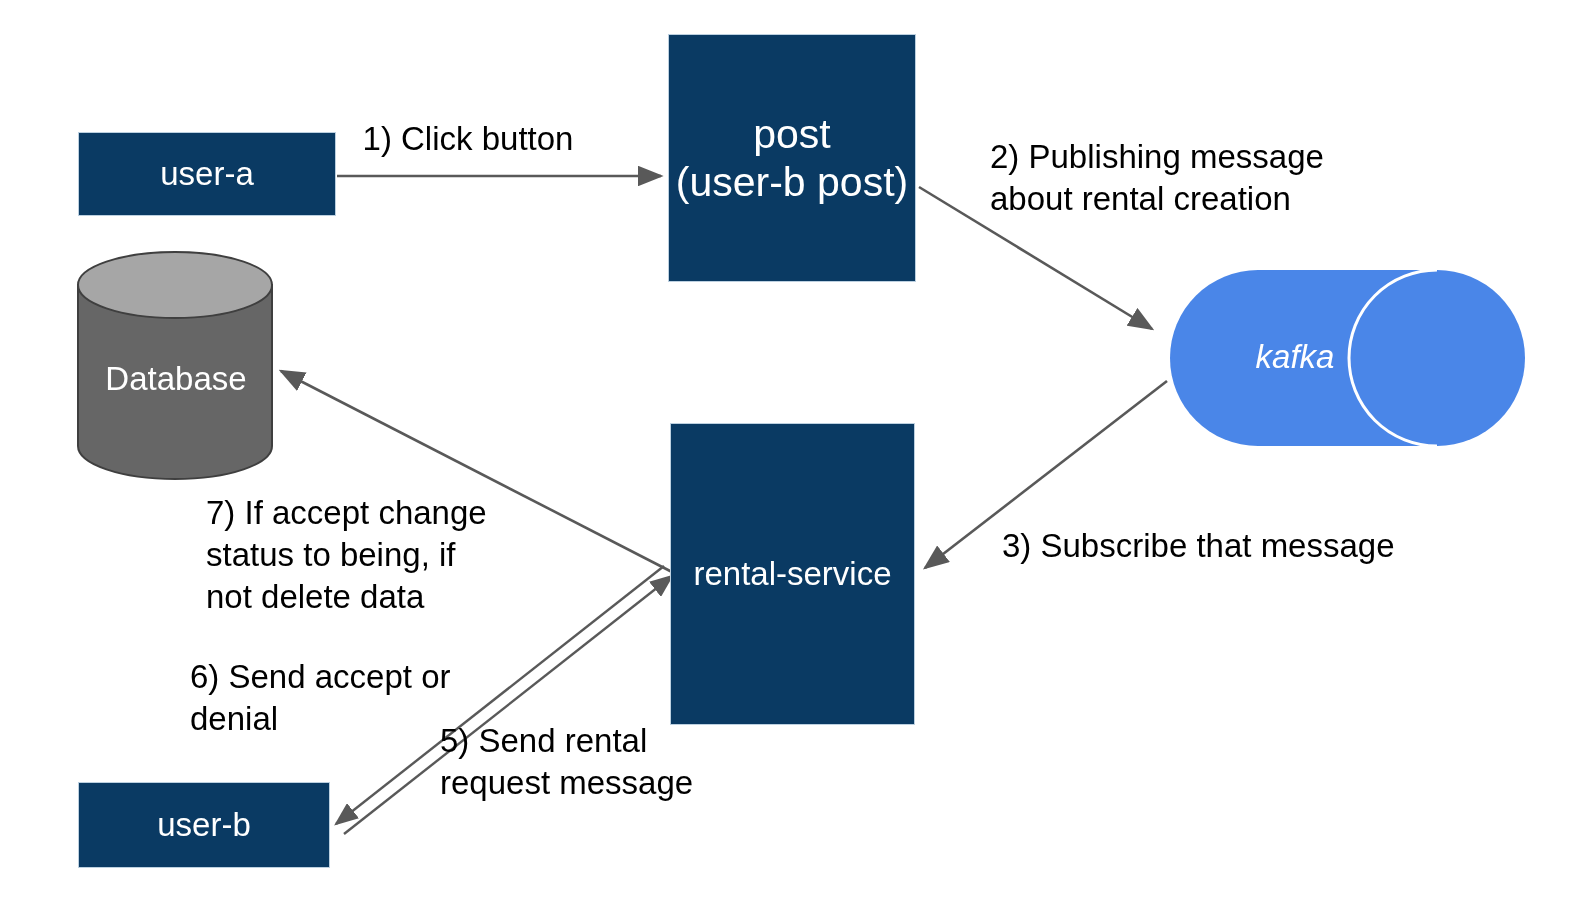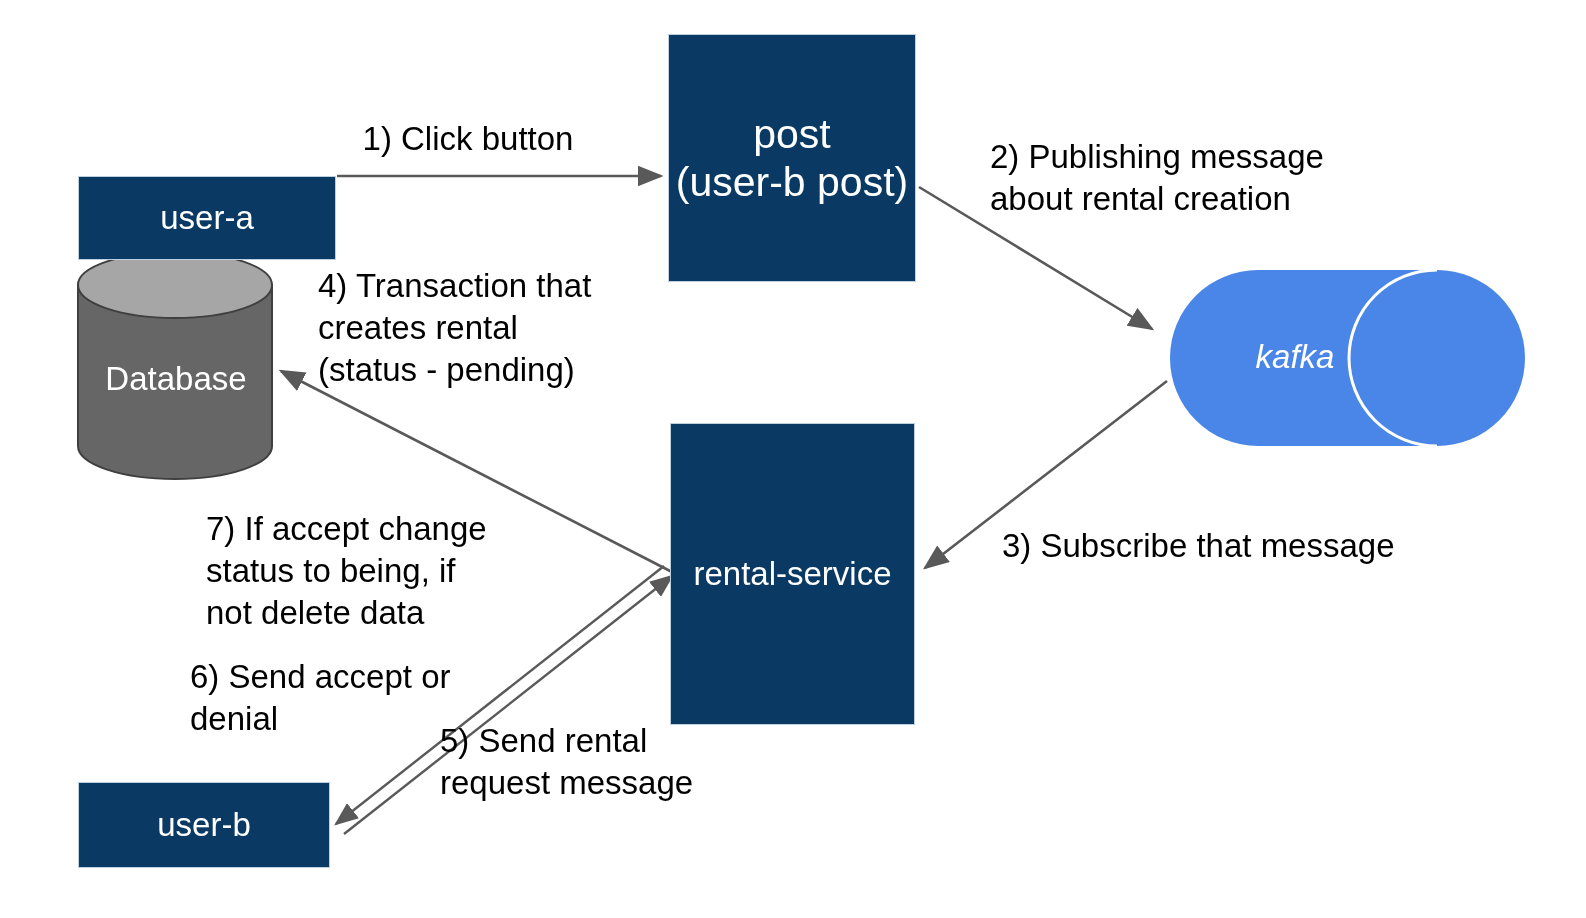--- a/index.html
+++ b/index.html
@@ -32,21 +32,21 @@
     border: 1px solid #bcd0e0;
     box-sizing: border-box;
     display: flex;
     align-items: center;
     justify-content: center;
     color: #ffffff;
     text-align: center;
     line-height: 1.18;
     white-space: pre-line;
   }
-  #node-user-a   { left: 78px;  top: 132px; width: 258px; height: 84px;  font-size: 33px; margin-top: 44px; }
+  #node-user-a   { left: 78px;  top: 132px; width: 258px; height: 84px;  font-size: 33px; }
   #node-post     { left: 668px; top: 34px;  width: 248px; height: 248px; font-size: 41px; }
   #node-rental   { left: 670px; top: 423px; width: 245px; height: 302px; font-size: 33px; }
   #node-user-b   { left: 78px;  top: 782px; width: 252px; height: 86px;  font-size: 33px; }
 
   .cyl-label {
     position: absolute;
     color: #ffffff;
     font-size: 33px;
     text-align: center;
     pointer-events: none;
@@ -60,21 +60,21 @@
     font-size: 33px;
     line-height: 1.27;
     white-space: pre-line;
   }
   #lbl-1 { left: 348px;  top: 118px; width: 240px; text-align: center; }
   #lbl-2 { left: 990px;  top: 136px; width: 400px; }
   #lbl-3 { left: 1002px; top: 525px; width: 470px; text-align: left; }
   #lbl-4 { left: 318px;  top: 265px; width: 318px; text-align: left; }
   #lbl-5 { left: 440px;  top: 720px; width: 300px; }
   #lbl-6 { left: 190px;  top: 656px; width: 322px; }
-  #lbl-7 { left: 206px;  top: 508px; width: 320px; text-align: left; }
+  #lbl-7 { left: 206px;  top: 492px; width: 320px; text-align: left; }
 </style>
 </head>
 <body>
 
 <div id="canvas">
 
   <svg class="layer" viewBox="0 0 1586 918">
     <defs>
       <marker id="arrowhead" markerWidth="10" markerHeight="8" refX="9" refY="4" orient="auto" markerUnits="strokeWidth">
         <path d="M0,0 L10,4 L0,8 z" fill="#595959"></path>
@@ -118,23 +118,20 @@
 (user-b post)</div>
 
   <div class="node-box" id="node-user-b">user-b</div>
 
   <div class="node-box" id="node-rental">rental-service</div>
 
   <div class="edge-label" id="lbl-1">1) Click button</div>
   <div class="edge-label" id="lbl-2">2) Publishing message
 about rental creation</div>
   <div class="edge-label" id="lbl-3">3) Subscribe that message</div>
-  <div class="edge-label" id="lbl-4">4) Transaction that
-creates rental
-(status - pending)</div>
   <div class="edge-label" id="lbl-5">5) Send rental
 request message</div>
   <div class="edge-label" id="lbl-6">6) Send accept or
 denial</div>
   <div class="edge-label" id="lbl-7">7) If accept change
 status to being, if
 not delete data</div>
 
 </div>
 

